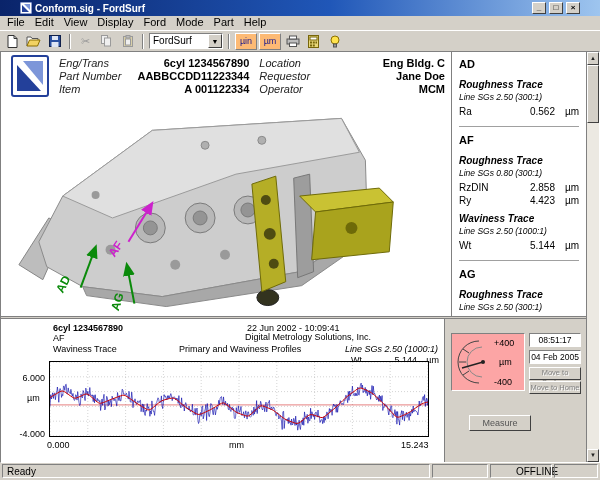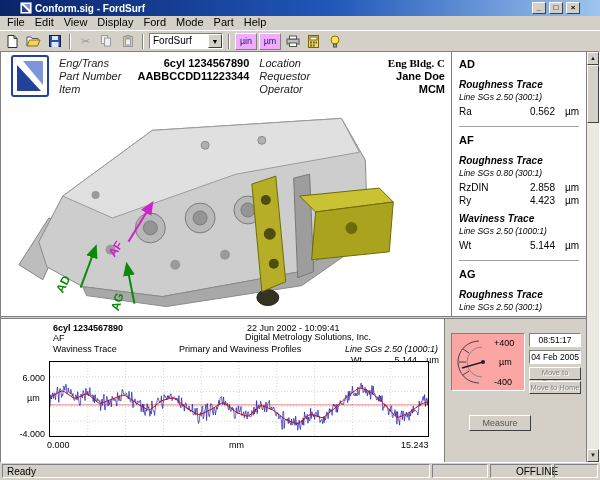--- a/index.html
+++ b/index.html
@@ -20,21 +20,21 @@
 
   
   .toolbar{height:21px;display:flex;align-items:center;gap:2px;padding:1px 3px;border-top:1px solid #fff;flex:0 0 auto;}
   .tool-btn{width:19px;height:17px;display:flex;align-items:center;justify-content:center;background:#d4d0c8;}
   .tsep{width:2px;height:15px;border-left:1px solid #808080;border-right:1px solid #fff;margin:0 3px;}
   .combo{width:74px;height:16px;background:#fff;border:1px solid;border-color:#808080 #fff #fff #808080;
     display:flex;font-size:10px;align-items:stretch;}
   .combo-text{flex:1;padding:1px 3px;white-space:nowrap;overflow:hidden;}
   .combo-arrow{width:14px;background:#d4d0c8;border:1px solid;border-color:#fff #404040 #404040 #fff;
     font-size:7px;line-height:13px;text-align:center;}
-  .unit-btn{height:17px;min-width:22px;font-size:9px;background:#f0abfc;border:1px solid;
+  .unit-btn{height:17px;min-width:22px;font-size:9px;background:#fdba74;border:1px solid;
     border-color:#fff #808080 #808080 #fff;color:#1a1a8c;padding:0 2px;}
   .grayicon{color:#9a9a9a;font-size:11px;}
 
   
   .client{flex:1;display:flex;border:1px solid;border-color:#808080 #fff #fff #808080;background:#fff;overflow:hidden;}
   .main-col{flex:1;display:flex;flex-direction:column;min-width:0;}
   .top-row{height:264px;display:flex;flex:0 0 auto;}
   .doc-area{flex:1;background:#fff;display:flex;flex-direction:column;min-width:0;}
   .row-divider{height:3px;background:#d4d0c8;border-top:1px solid #808080;border-bottom:1px solid #808080;flex:0 0 auto;}
   .bottom-row{flex:1;display:flex;min-height:0;}
@@ -204,24 +204,25 @@
               <rect x="1" y="1" width="36" height="40" fill="#fff" stroke="#23409a" stroke-width="2" rx="2"></rect>
               <path d="M6,36 L6,10 L30,36 Z" fill="#23409a"></path>
               <path d="M12,6 L32,6 L32,30 Z" fill="#7d96d9"></path>
             </svg>
             <div class="fieldcol">
               <span class="f-label">Eng/Trans</span>
               <span class="f-value fv-wide">6cyl 1234567890</span>
               <span class="f-label">Part Number</span>
               <span class="f-value fv-wide">AABBCCDD11223344</span>
               <span class="f-label">Item</span>
+              <span class="f-value fv-wide">A 001122334</span>
             </div>
             <div class="fieldcol" style="flex:1;">
               <span class="f-label">Location</span>
-              <span class="f-value fv-right" style="text-align:right;flex:1;font-family:Liberation Serif, serif;">Eng Bldg. C</span>
+              <span class="f-value fv-right" style="text-align:right;flex:1;">Eng Bldg. C</span>
               <span class="f-label">Requestor</span>
               <span class="f-value fv-right">Jane Doe</span>
               <span class="f-label">Operator</span>
               <span class="f-value fv-right">MCM</span>
             </div>
           </div>
 
           <div class="model-wrap">
             <svg width="100%" height="216" viewBox="0 0 452 216" preserveAspectRatio="xMidYMid meet">
               <defs>

